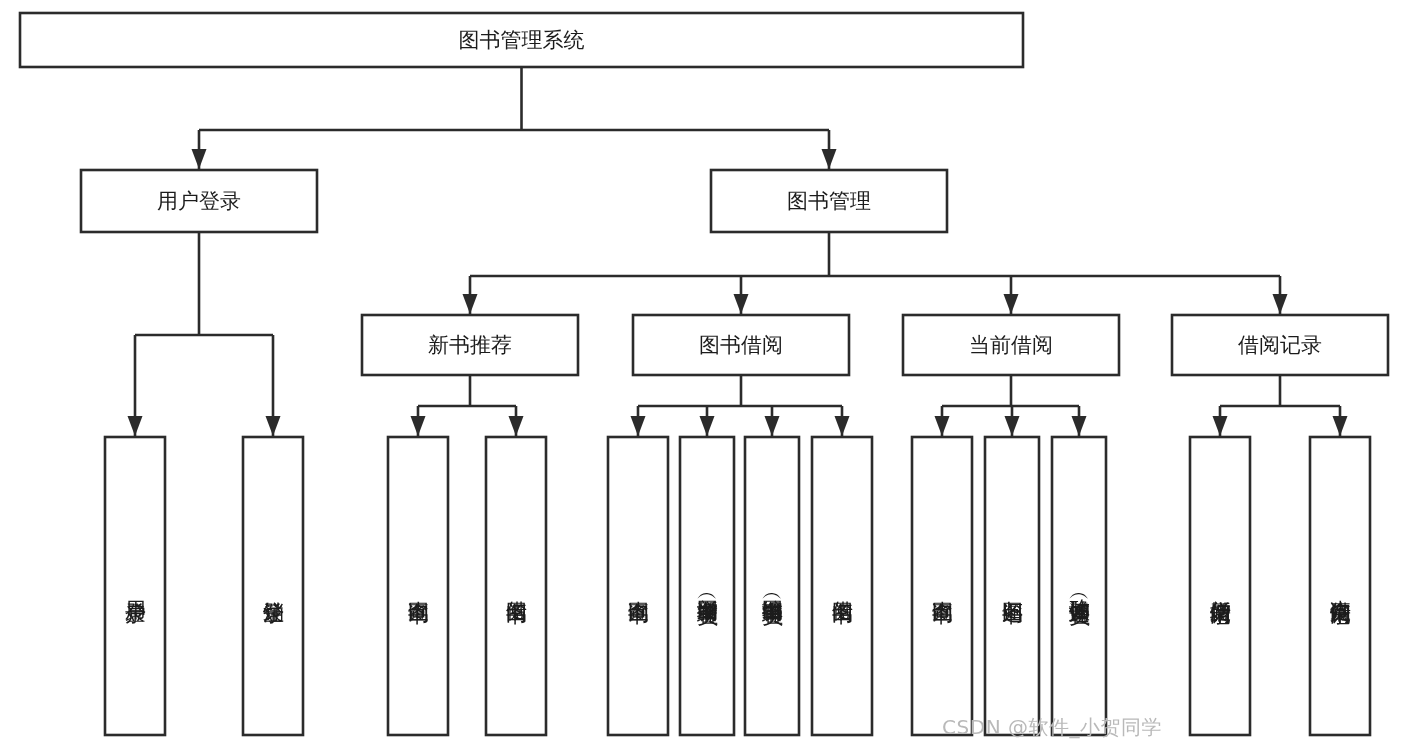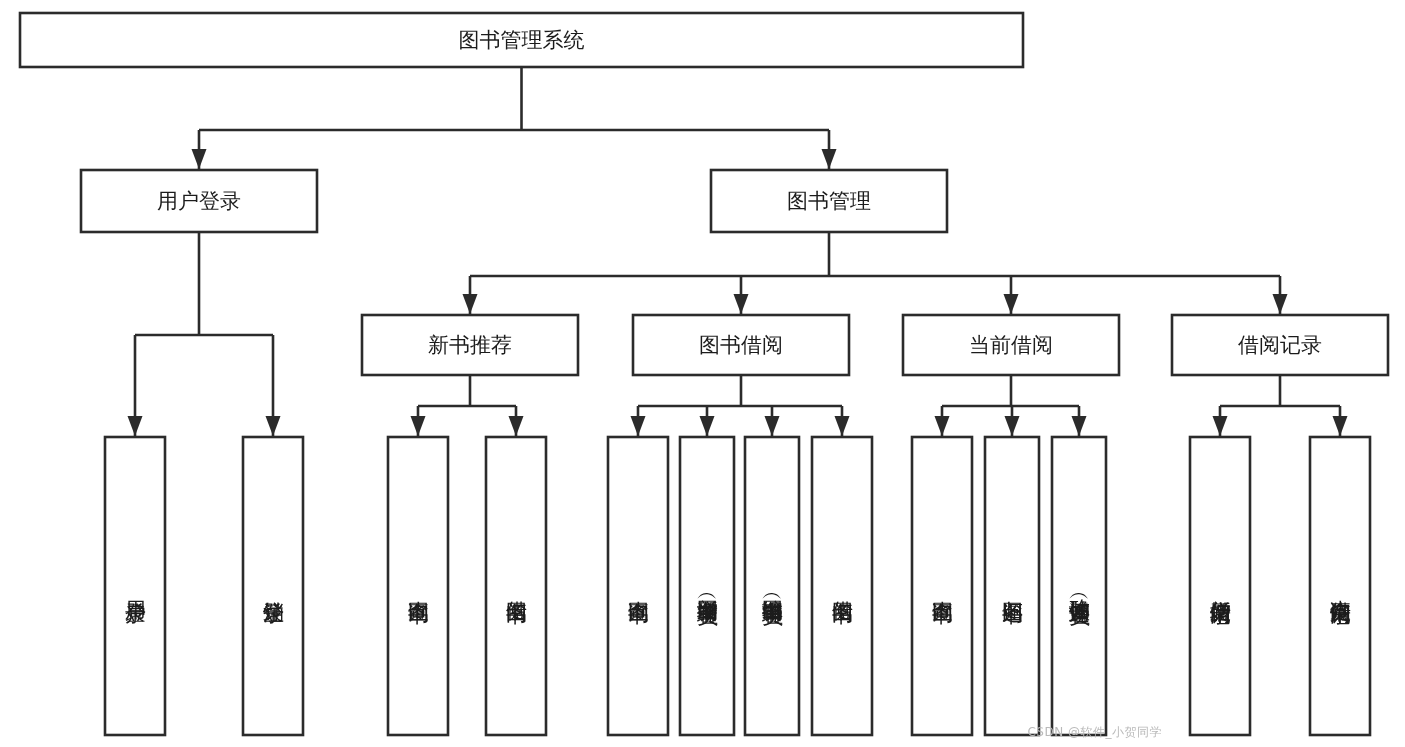--- a/index.html
+++ b/index.html
@@ -60,21 +60,21 @@
     line-height: 1;
     color: #1c1c1c;
     font-family: "DejaVu Sans", "Liberation Sans", sans-serif;
     white-space: nowrap;
     pointer-events: none;
   }
   .watermark {
     position: absolute;
     right: 8px;
     bottom: 6px;
-    font-size: 12px;
+    font-size: 20px;
     color: #b9b9b9;
     font-family: "DejaVu Sans", "Liberation Sans", sans-serif;
     letter-spacing: 0.5px;
   }
 </style>
 </head>
 <body>
 
 <div id="diagram-root">
   <svg class="flow" viewBox="0 0 1405 747" xmlns="http://www.w3.org/2000/svg">

